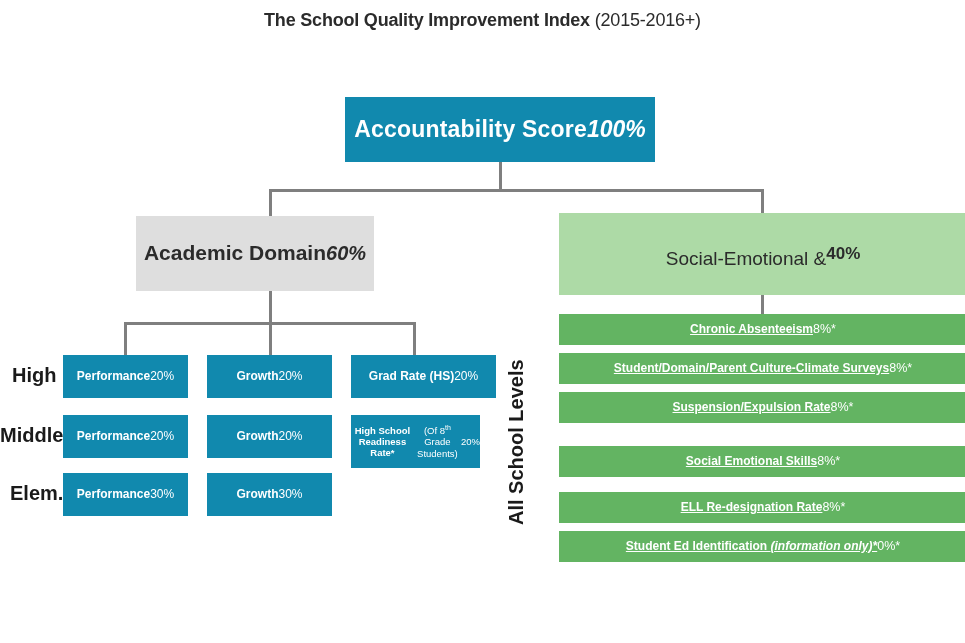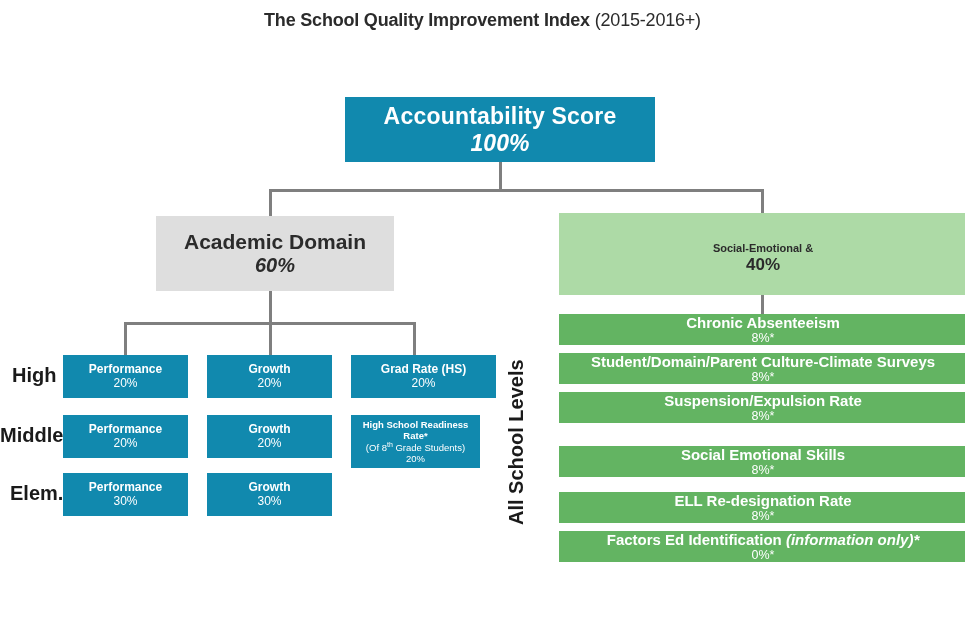--- a/index.html
+++ b/index.html
@@ -17,44 +17,44 @@
     position:absolute;left:0;top:10px;width:965px;
     text-align:center;font-size:18px;color:#2b2b2b;
     letter-spacing:-0.2px;white-space:nowrap;
   }
   .title .strong{font-weight:bold;}
   .title .light{font-weight:normal;}
 
   
   .box{
     position:absolute;box-sizing:border-box;
-    display:flex;flex-direction:column;
+    display:flex;flex-direction:row;
     align-items:center;justify-content:center;
     text-align:center;line-height:1.15;
   }
   .box .l1{font-weight:bold;}
   .box .l2{font-weight:normal;}
 
   .teal{background:#1189ae;color:#ffffff;}
   .gray{background:#dedede;color:#2b2b2b;}
   .lgreen{background:#addaa6;color:#2b2b2b;}
   .green{background:#63b462;color:#ffffff;}
 
   
   #acct-score{left:345px;top:97px;width:310px;height:65px;font-size:23px;}
   #acct-score .l1{font-weight:bold;font-size:23px;letter-spacing:.2px;}
   #acct-score .l2{font-weight:bold;font-style:italic;font-size:23px;}
 
   
-  #academic-domain{left:156px;top:216px;width:238px;height:75px;text-align:center;}
+  #academic-domain{left:136px;top:216px;width:238px;height:75px;text-align:center;}
   #academic-domain .l1{font-size:21px;font-weight:bold;}
   #academic-domain .l2{font-size:20px;font-style:italic;font-weight:bold;}
 
   #sec-factors{left:559px;top:213px;width:408px;height:82px;}
-  #sec-factors .l1{font-size:11px;font-weight:bold;margin-top:9px;}
+  #sec-factors .l1{font-size:19px;font-weight:normal;margin-top:9px;}
   #sec-factors .l2{font-size:17px;font-weight:bold;}
 
   
   .leaf{font-size:12px;}
   .leaf .l1{font-size:12px;font-weight:bold;}
   .leaf .l2{font-size:12px;font-weight:normal;}
 
   #leaf-hs-perf   {left:63px; top:355px;width:125px;height:43px;}
   #leaf-hs-growth {left:207px;top:355px;width:125px;height:43px;}
   #leaf-hs-grad   {left:351px;top:355px;width:145px;height:43px;}
@@ -82,21 +82,21 @@
     position:absolute;left:505px;top:525px;width:0;height:0;
   }
   #all-levels-wrap .vtext{
     position:absolute;left:0;top:0;
     transform:rotate(-90deg);transform-origin:0 0;
     font-weight:bold;font-size:20px;color:#1a1a1a;white-space:nowrap;
   }
 
   
   .fbar{left:559px;width:408px;height:31px;font-size:12.5px;}
-  .fbar .l1{font-size:15px;font-weight:bold;}
+  .fbar .l1{font-size:12px;font-weight:bold;text-decoration:underline;}
   .fbar .l2{font-size:12.5px;font-weight:normal;}
   .fbar .ital{font-style:italic;font-weight:bold;}
   #fbar-0{top:314px;}
   #fbar-1{top:353px;}
   #fbar-2{top:392px;}
   #fbar-3{top:446px;}
   #fbar-4{top:492px;}
   #fbar-5{top:531px;}
 
   
@@ -202,17 +202,17 @@
   </div>
   <div id="fbar-3" class="box green fbar">
     <span class="l1">Social Emotional Skills</span>
     <span class="l2">8%*</span>
   </div>
   <div id="fbar-4" class="box green fbar">
     <span class="l1">ELL Re-designation Rate</span>
     <span class="l2">8%*</span>
   </div>
   <div id="fbar-5" class="box green fbar">
-    <span class="l1"><span>Factors Ed Identification </span><span class="ital">(information only)*</span></span>
+    <span class="l1"><span>Student Ed Identification </span><span class="ital">(information only)*</span></span>
     <span class="l2">0%*</span>
   </div>
 
 </div>
 
 </body></html>

